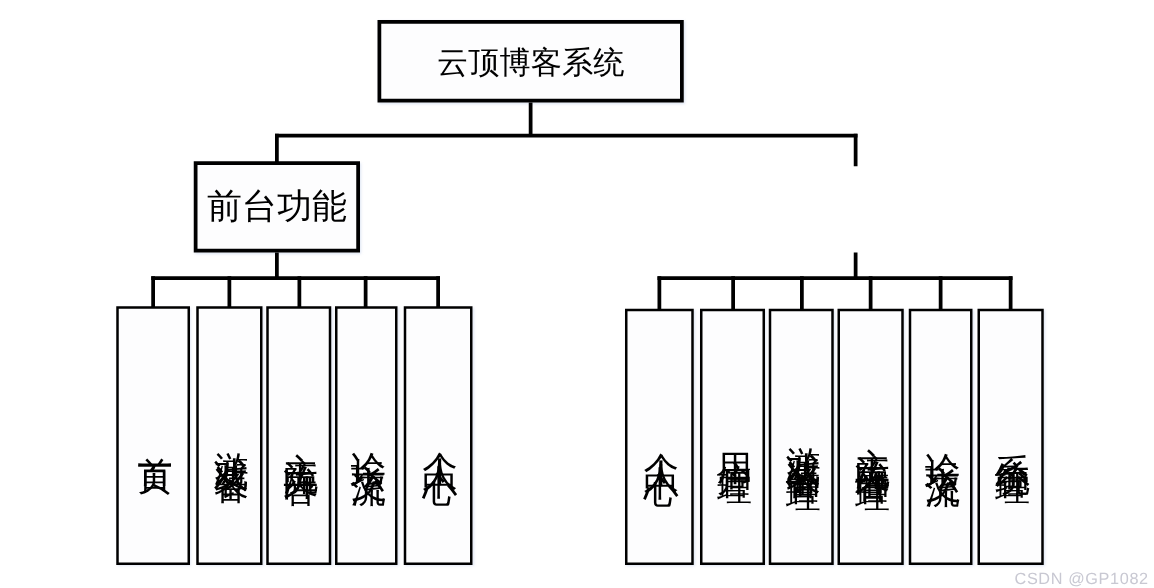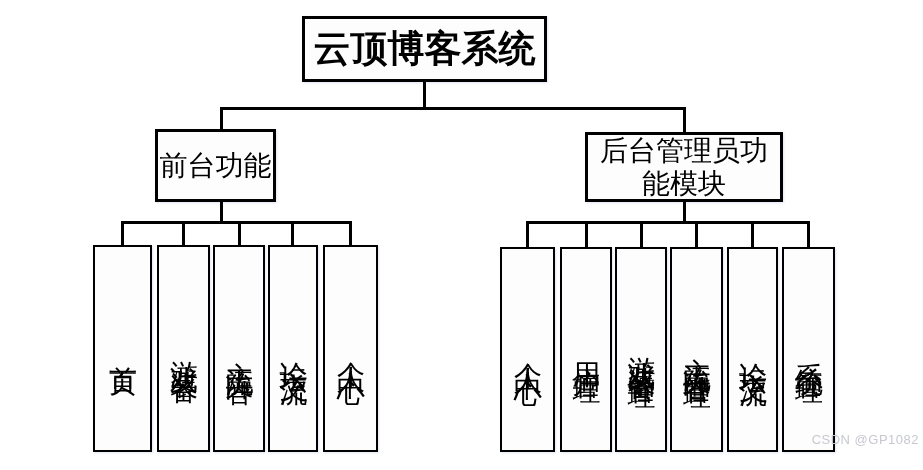--- a/index.html
+++ b/index.html
@@ -13,52 +13,46 @@
     border:3px solid #000; display:flex; align-items:center; justify-content:center;
     box-shadow:1px 1px 2px rgba(160,180,220,.35);
   }
   .leaf { border-width:2px; }
   .leaf-l { top:245px; height:207px; }
   .leaf-r { top:247px; height:205px; }
   .vtext {
     writing-mode:vertical-rl; text-orientation:upright;
     font-size:28px; line-height:1; letter-spacing:5px;
   }
-  .root-label { font-size:37px; white-space:nowrap;font-weight:bold; }
+  .root-label { font-size:25px; white-space:nowrap; }
   .midlines { display:flex; flex-direction:column; align-items:center; }
   .midlines span { display:block; font-size:28px; line-height:33px; text-align:center; white-space:nowrap; }
   .line { position:absolute; background:#000; }
   .hline { height:3px; }
   .vline { width:3px; }
   .watermark {
-    position:absolute; right:4px; bottom:23px; font-size:13px; letter-spacing:.5px;
+    position:absolute; right:4px; bottom:0; font-size:13px; letter-spacing:.5px;
     color:#c8c8d2; font-family:"Liberation Sans","DejaVu Sans",sans-serif;
   }
 </style>
 </head>
 <body>
 
 <div class="stage">
 
   <div class="box" style="left:302px; top:16px; width:245px; height:66px;">
     <span class="root-label">云顶博客系统</span>
   </div>
 
-  <div class="box" style="left:155px; top:129px; width:121px; height:73px;">
+  <div class="box" style="left:155px; top:129px; width:133px; height:73px;">
     <span class="midlines">
       <span>前台功能</span>
     </span>
   </div>
 
-  <div class="box" style="left:585px; top:132px; width:198px; height:70px;">
-    <span class="midlines">
-      <span>后台管理员功</span>
-      <span>能模块</span>
-    </span>
-  </div>
 
   <div class="box leaf leaf-l" style="left:93px; width:59px;">
     <span class="vtext">首页</span>
   </div>
   <div class="box leaf leaf-l" style="left:157px; width:53px;">
     <span class="vtext">游戏装备</span>
   </div>
   <div class="box leaf leaf-l" style="left:213px; width:52px;">
     <span class="vtext">主流阵容</span>
   </div>

